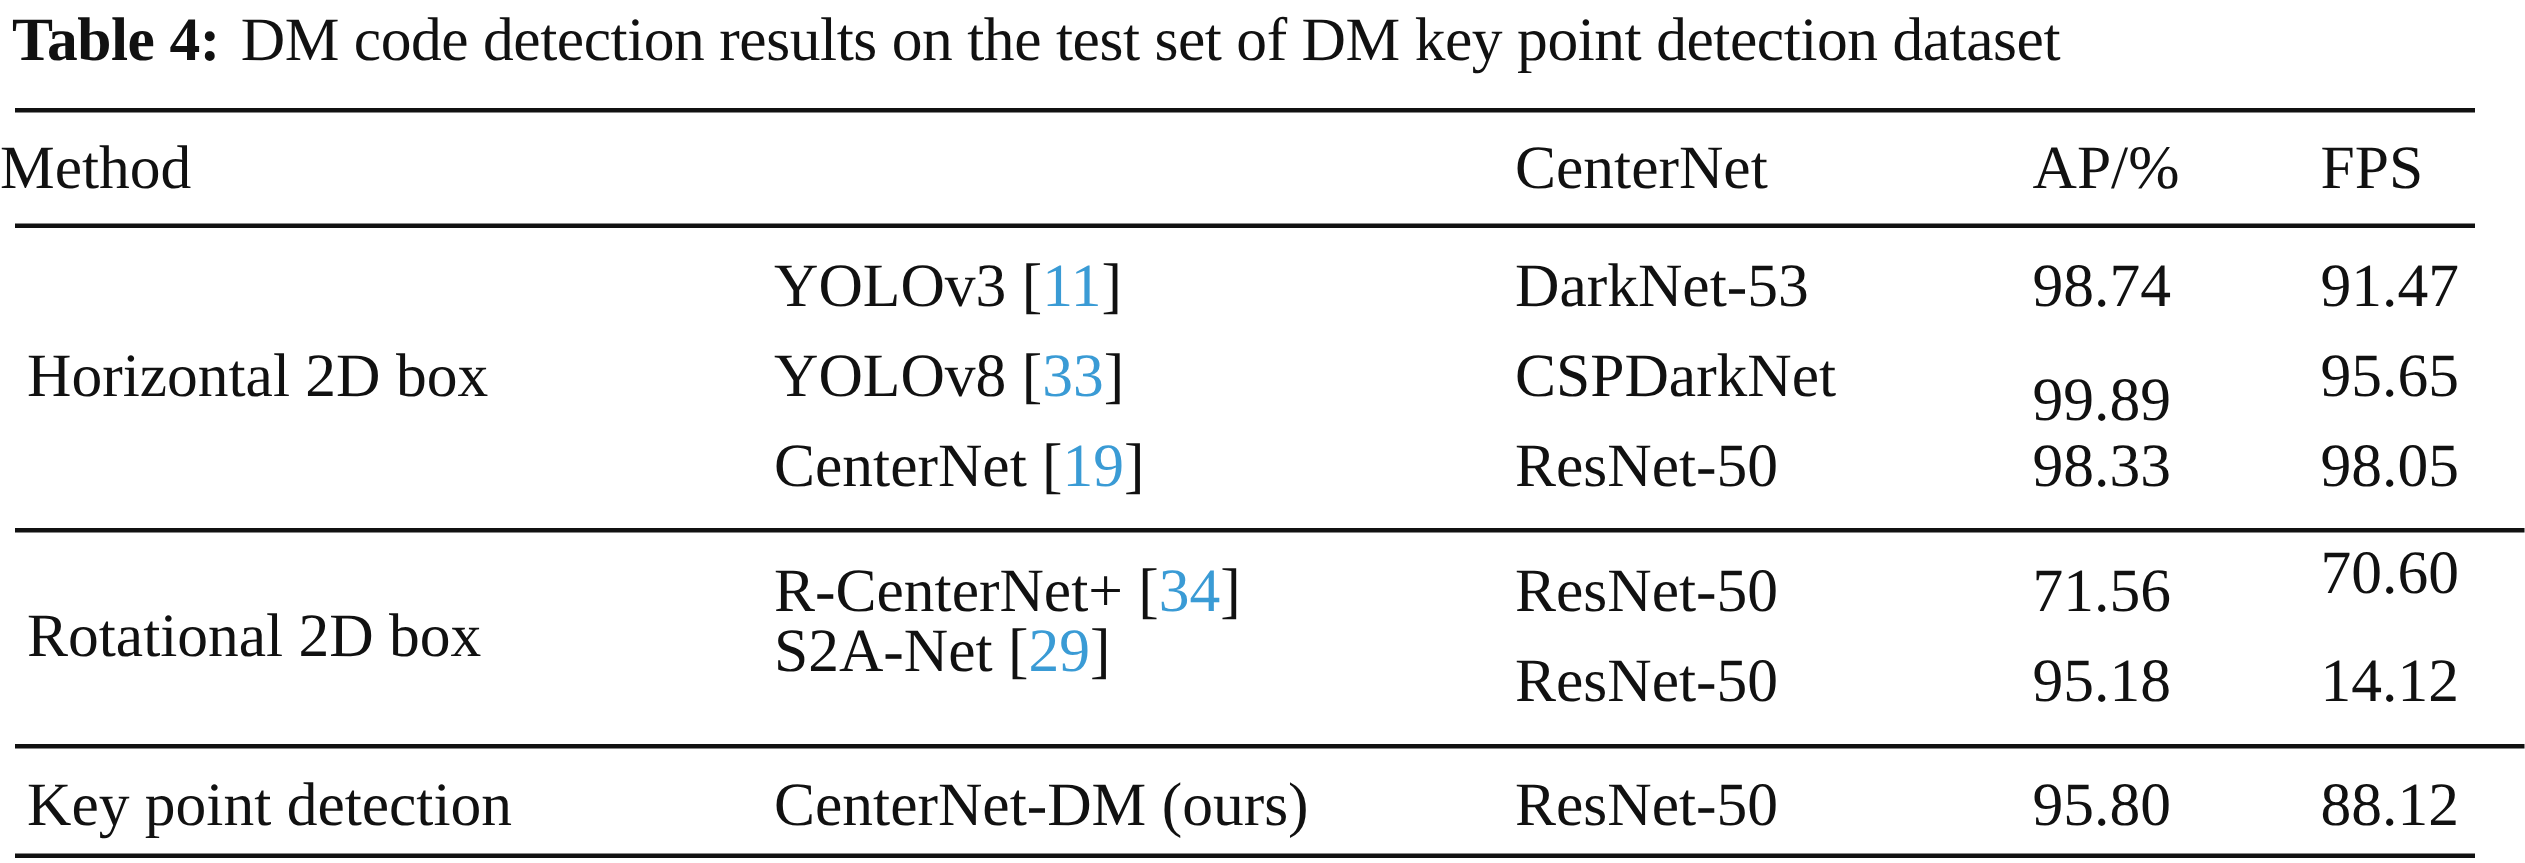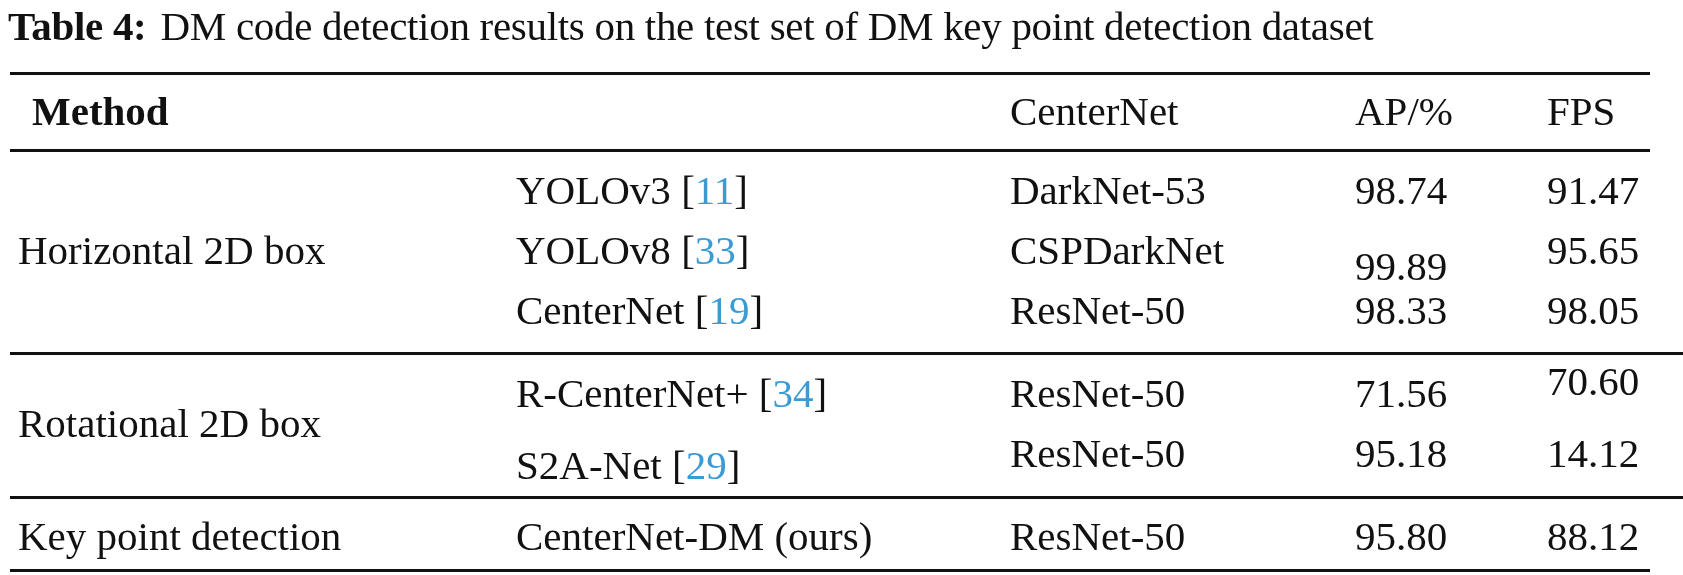--- a/index.html
+++ b/index.html
@@ -17,21 +17,21 @@
 <div class="caption">
   <span class="label">Table 4:</span><span>DM code detection results on the test set of DM key point detection dataset</span>
 </div>
 
 <div class="rule" style="top:72px; width:1640px;"></div>
 <div class="rule" style="top:149px; width:1640px;"></div>
 <div class="rule" style="top:352px; width:1673px;"></div>
 <div class="rule" style="top:496px; width:1673px;"></div>
 <div class="rule" style="top:569px; width:1640px;"></div>
 
-<div class="cell" style="left:32px; top:86px;font-weight:bold;">Method</div>
+<div class="cell" style="left:0; top:86px;">Method</div>
 <div class="cell" style="left:1010px; top:86px;">CenterNet</div>
 <div class="cell" style="left:1355px; top:86px;">AP/%</div>
 <div class="cell" style="left:1547px; top:86px;">FPS</div>
 
 <div class="cell" style="left:18px; top:225px;">Horizontal 2D box</div>
 
 <div class="cell" style="left:516px; top:165px;"><span>YOLOv3</span> [<span class="cite">11</span>]</div>
 <div class="cell" style="left:1010px; top:165px;">DarkNet-53</div>
 <div class="cell" style="left:1355px; top:165px;">98.74</div>
 <div class="cell" style="left:1547px; top:165px;">91.47</div>
@@ -46,21 +46,21 @@
 <div class="cell" style="left:1355px; top:285px;">98.33</div>
 <div class="cell" style="left:1547px; top:285px;">98.05</div>
 
 <div class="cell" style="left:18px; top:398px;">Rotational 2D box</div>
 
 <div class="cell" style="left:516px; top:368px;"><span>R-CenterNet+</span> [<span class="cite">34</span>]</div>
 <div class="cell" style="left:1010px; top:368px;">ResNet-50</div>
 <div class="cell" style="left:1355px; top:368px;">71.56</div>
 <div class="cell" style="left:1547px; top:356px;">70.60</div>
 
-<div class="cell" style="left:516px; top:440px;"><span>S2A-Net</span> [<span class="cite">29</span>]</div>
+<div class="cell" style="left:516px; top:408px;"><span>S2A-Net</span> [<span class="cite">29</span>]</div>
 <div class="cell" style="left:1010px; top:428px;">ResNet-50</div>
 <div class="cell" style="left:1355px; top:428px;">95.18</div>
 <div class="cell" style="left:1547px; top:428px;">14.12</div>
 
 <div class="cell" style="left:18px; top:511px;">Key point detection</div>
 <div class="cell" style="left:516px; top:511px;"><span>CenterNet-DM (ours)</span></div>
 <div class="cell" style="left:1010px; top:511px;">ResNet-50</div>
 <div class="cell" style="left:1355px; top:511px;">95.80</div>
 <div class="cell" style="left:1547px; top:511px;">88.12</div>
 

